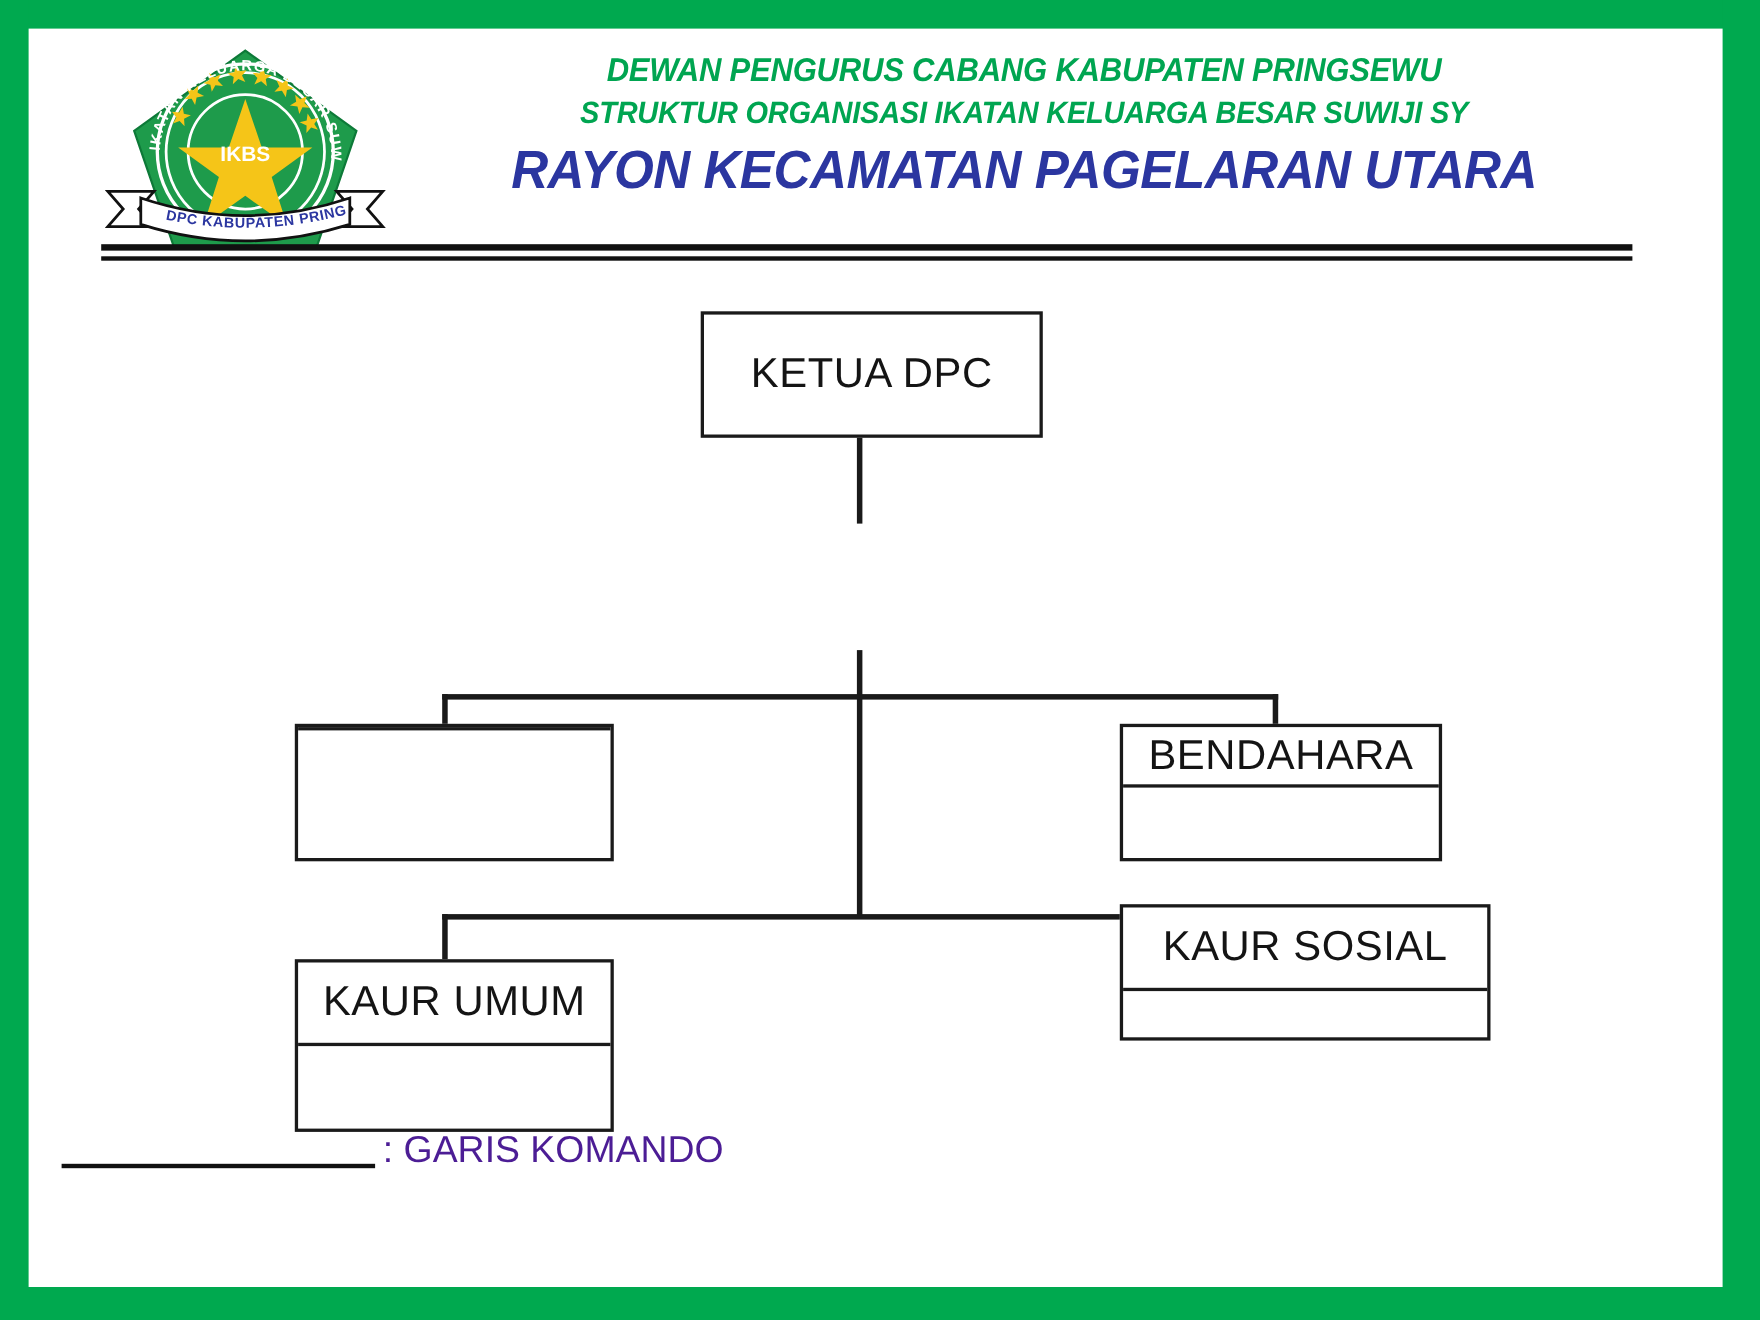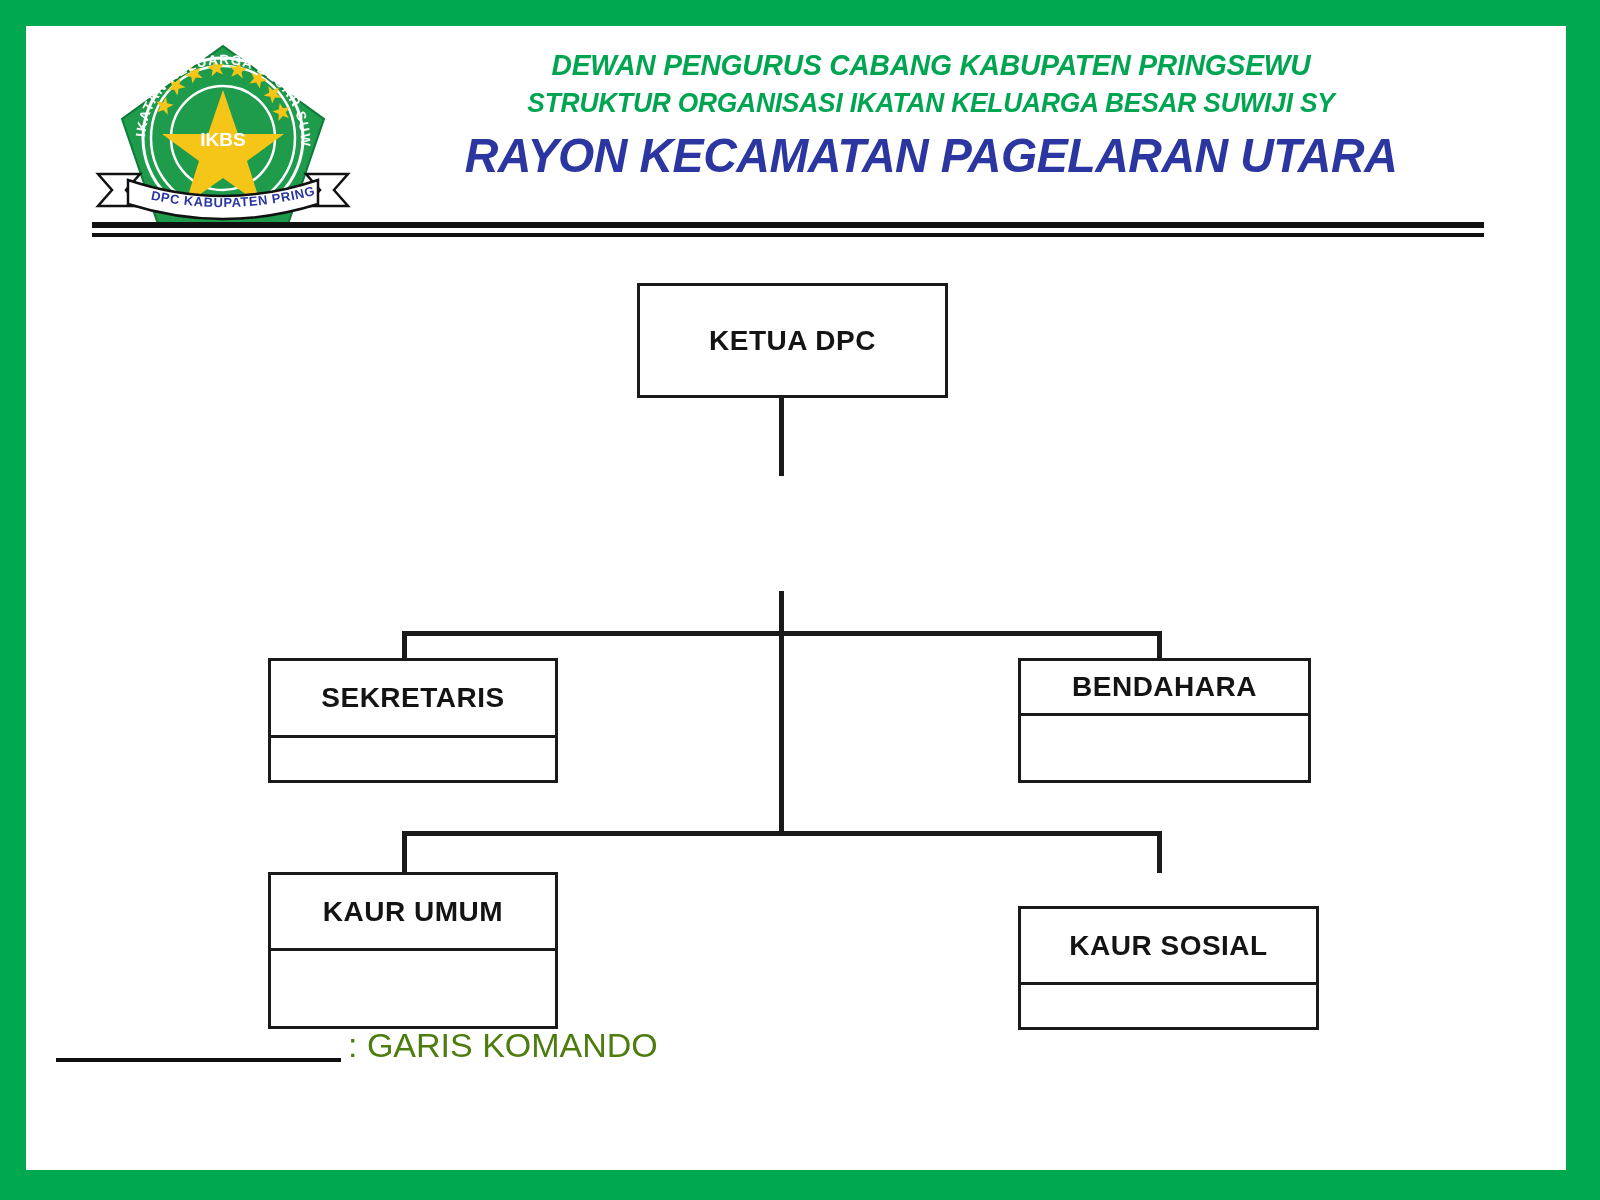--- a/index.html
+++ b/index.html
@@ -103,22 +103,22 @@
   .node {
     position: absolute;
     border: 3px solid #1a1a1a;
     background: #ffffff;
     box-sizing: border-box;
   }
   .node .node-title {
     display: flex;
     align-items: center;
     justify-content: center;
-    font-weight: bold;
-    font-size: 28px;
+    font-weight: normal;
+    font-size: 38px;
     color: #141414;
     letter-spacing: 0.5px;
     box-sizing: border-box;
     border-radius: 11px;
   }
   .node .node-name {
     box-sizing: border-box;
     border-top: 3px solid #1a1a1a;
   }
   .node.single .node-title { border-top: none; }
@@ -157,21 +157,21 @@
     background-image: radial-gradient(circle, #111111 45%, rgba(0,0,0,0) 50%);
     background-size: 13px 5px;
     background-repeat: repeat-x;
   }
   .legend-label {
     position: absolute;
     left: 292px;
     top: 6px;
     font-size: 34px;
     font-weight: normal;
-    color: #4d7c0f;
+    color: #4c1d95;
     white-space: nowrap;
   }
 </style>
 </head>
 <body>
 
 <div id="page">
 
   <div class="frame-top"></div>
   <div class="frame-left"></div>
@@ -261,39 +261,38 @@
     <div class="conn" style="left:779px; top:398px; width:5px; height:78px;"></div>
 
 
     <div class="conn" style="left:779px; top:591px; width:5px; height:243px;"></div>
 
     <div class="conn" style="left:402px; top:631px; width:760px; height:5px;"></div>
     <div class="conn" style="left:402px; top:631px; width:5px; height:30px;"></div>
     <div class="conn" style="left:1157px; top:631px; width:5px; height:30px;"></div>
 
     <div class="node" style="left:268px; top:658px; width:290px; height:125px;">
-      <div class="node-title" style="height:74px;">SEKRETARIS</div>
       <div class="node-name" style="height:45px;"></div>
     </div>
 
     <div class="node" style="left:1018px; top:658px; width:293px; height:125px;">
       <div class="node-title" style="height:52px;">BENDAHARA</div>
       <div class="node-name" style="height:45px;"></div>
     </div>
 
     <div class="conn" style="left:402px; top:831px; width:760px; height:5px;"></div>
     <div class="conn" style="left:402px; top:831px; width:5px; height:42px;"></div>
     <div class="conn" style="left:1157px; top:831px; width:5px; height:42px;"></div>
 
     <div class="node" style="left:268px; top:872px; width:290px; height:157px;">
       <div class="node-title" style="height:73px;">KAUR UMUM</div>
       <div class="node-name" style="height:45px;"></div>
     </div>
 
-    <div class="node" style="left:1018px; top:906px; width:301px; height:124px;">
+    <div class="node" style="left:1018px; top:822px; width:337px; height:124px;">
       <div class="node-title" style="height:73px;">KAUR SOSIAL</div>
       <div class="node-name" style="height:45px;"></div>
     </div>
   </div>
 
   <div class="legend">
     <div class="legend-row">
       <div class="legend-line-solid"></div>
       <div class="legend-label">: GARIS KOMANDO</div>
     </div>

